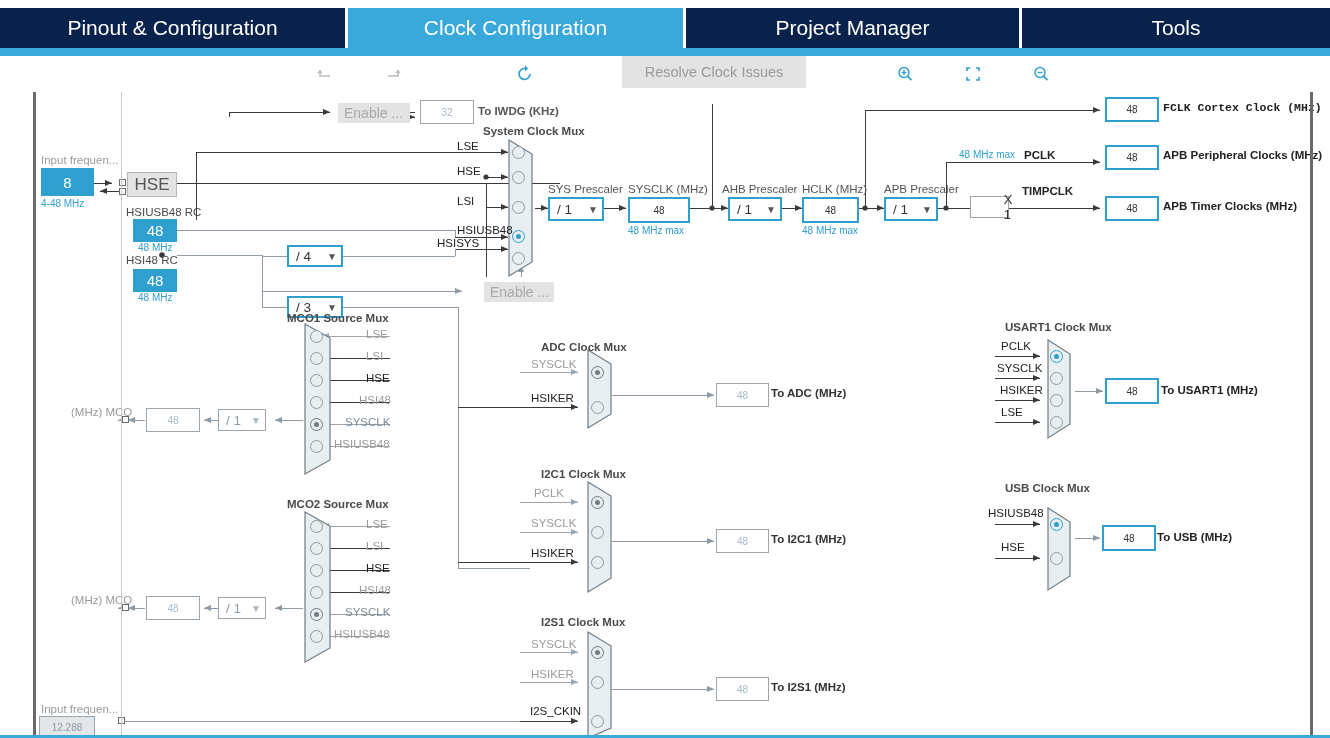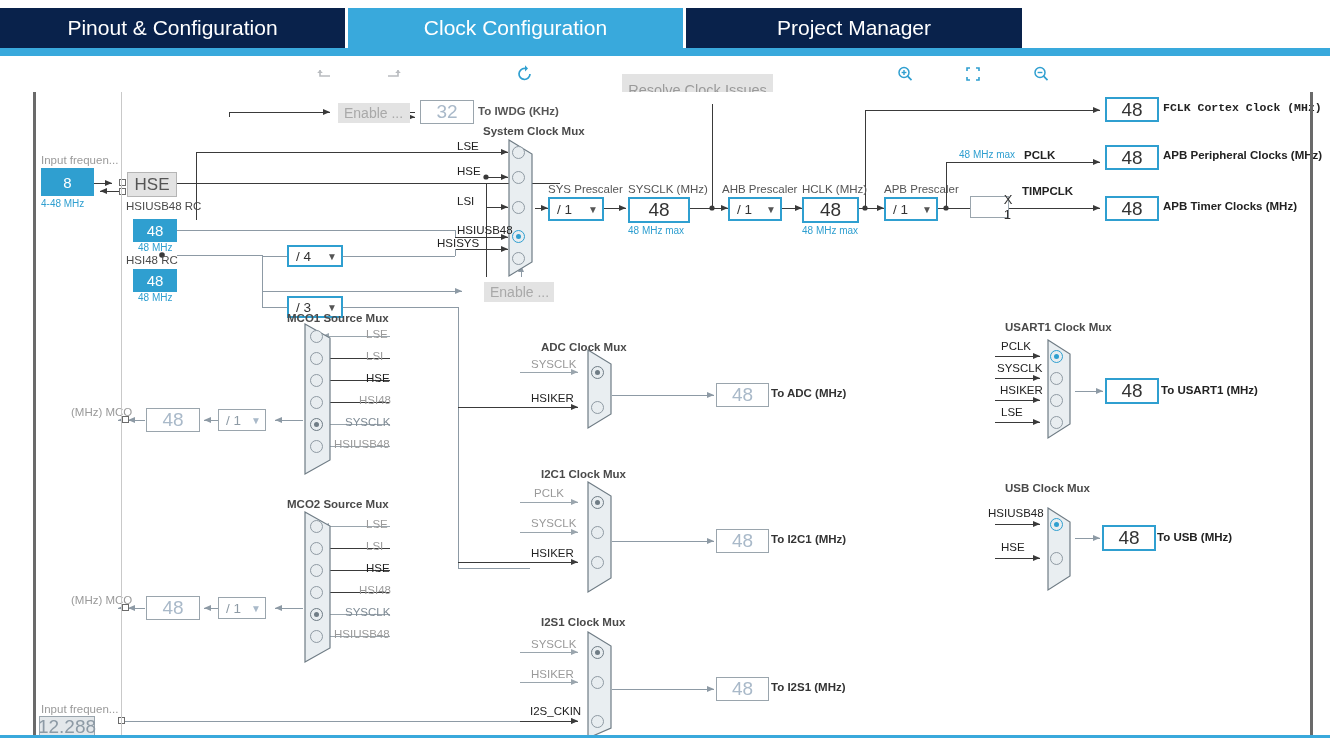--- a/index.html
+++ b/index.html
@@ -53,21 +53,21 @@
   }
   .tb-btn {
     position: absolute; top: 0; height: 36px;
     display: flex; align-items: center; justify-content: center;
     cursor: pointer; user-select: none;
   }
   #tb-undo  { left: 308px; width: 34px; }
   #tb-redo  { left: 376px; width: 34px; }
   #tb-reset { left: 508px; width: 34px; }
   #tb-resolve {
-    left: 622px; width: 151px; height: 32px; top: 18px;
+    left: 622px; width: 184px; height: 32px; top: 0;
     background: #e3e3e3; color: #9a9a9a;
     font-size: 14.5px;
     display: flex; align-items: center; justify-content: center;
   }
   #tb-zoomin  { left: 888px; width: 34px; }
   #tb-fit     { left: 956px; width: 34px; }
   #tb-zoomout { left: 1024px; width: 34px; }
 
   
   #canvas {
@@ -82,21 +82,21 @@
   .lbl            { position:absolute; font-size:11.5px; color:#4a4a4a; white-space:nowrap; }
   .lbl-dark       { position:absolute; font-size:11.5px; color:#222222; white-space:nowrap; }
   .lbl-muxttl     { position:absolute; font-size:11.5px; color:#4a4a4a; white-space:nowrap; font-weight:bold; }
   .lbl-blue       { position:absolute; font-size:10px;   color:#2f9fd0; white-space:nowrap; }
   .lbl-gray       { position:absolute; font-size:11.5px; color:#9a9a9a; white-space:nowrap; }
 
   
   .valbox {
     position:absolute;
     display:flex; align-items:center; justify-content:center;
-    font-size:19px;
+    font-size:10px;
     cursor:text;
   }
   .valbox.cyanfill {            
     background:#2f9fd0; color:#ffffff; border:1px solid #2f9fd0;
     font-size:15px;
   }
   .valbox.cyanborder {          
     background:#ffffff; color:#333333; border:2px solid #2f9fd0;
   }
   .valbox.grayborder {          
@@ -182,20 +182,23 @@
 <div id="tabbar">
   <div class="tabs">
     <div class="tab" id="tab-pinout">
         <span>Pinout &amp; Configuration</span>
       </div>
     <div class="tab active" id="tab-clock">
         <span>Clock Configuration</span>
       </div>
     <div class="tab" id="tab-projmgr">
         <span>Project Manager</span>
+      </div>
+    <div class="tab" id="tab-tools">
+        <span>Tools</span>
       </div>
   </div>
   <div class="underline"></div>
 </div>
 
 <div id="toolbar">
   <div class="tb-btn" id="tb-undo">
     <svg width="20" height="20" viewBox="0 0 20 20">
       <path d="M5 6 L5 12 L15 12" fill="none" stroke="#b9bcc0" stroke-width="1.6"></path>
       <path d="M5 6 L2.2 9 L7.8 9 Z" fill="#b9bcc0"></path>
@@ -417,21 +420,21 @@
 
   <div class="lbl-gray" style="left:41px; top:62px;">Input frequen...</div>
   <div class="valbox cyanfill" style="left:41px; top:76px; width:53px; height:28px;">8</div>
   <div class="lbl-blue" style="left:41px; top:106px;">4-48 MHz</div>
 
   <div class="pin" style="left:119px; top:87px;"></div>
   <div class="pin" style="left:119px; top:96px;"></div>
 
   <div class="hsebox" style="left:127px; top:80px; width:50px; height:25px;">HSE</div>
 
-  <div class="lbl" style="left:126px; top:108px;">HSIUSB48 RC</div>
+  <div class="lbl" style="left:126px; top:114px;">HSIUSB48 RC</div>
   <div class="valbox cyanfill" style="left:133px; top:127px; width:44px; height:23px;">48</div>
   <div class="lbl-blue" style="left:138px; top:150px;">48 MHz</div>
 
   <div class="lbl" style="left:126px; top:162px;">HSI48 RC</div>
   <div class="valbox cyanfill" style="left:133px; top:177px; width:44px; height:23px;">48</div>
   <div class="lbl-blue" style="left:138px; top:200px;">48 MHz</div>
 
   <div class="ddl cyan" style="left:287px; top:153px; width:56px; height:22px;">
     <span class="dtxt">/ 4</span>
     <span class="dcar">▼</span>

